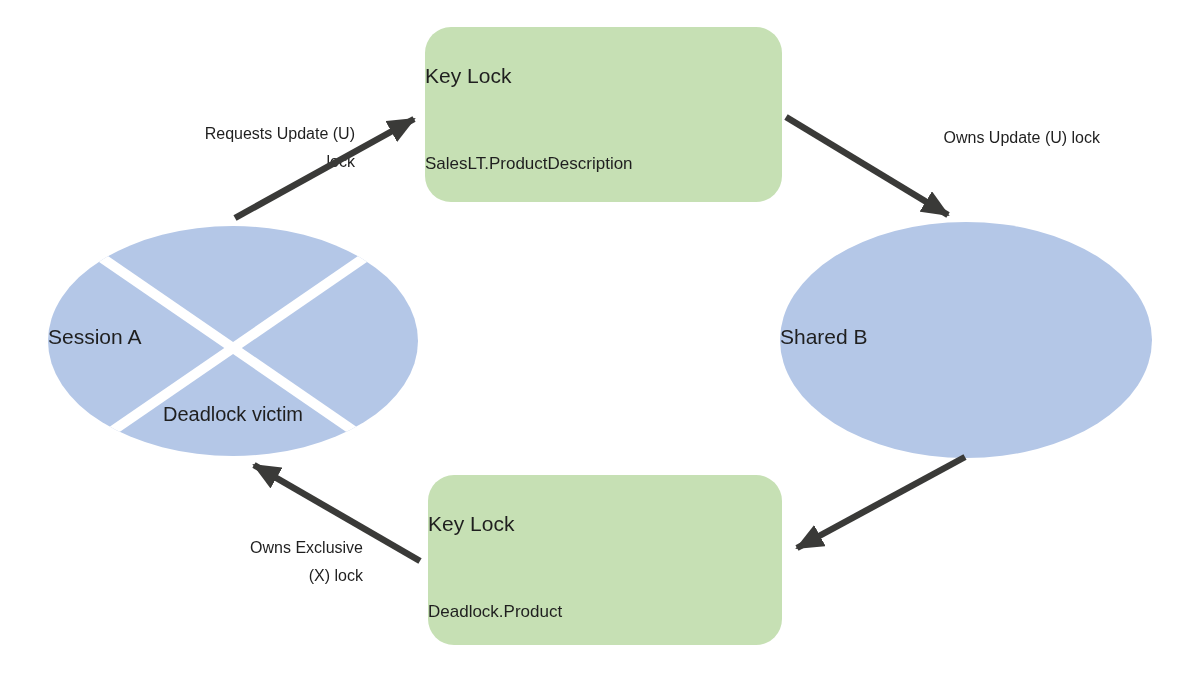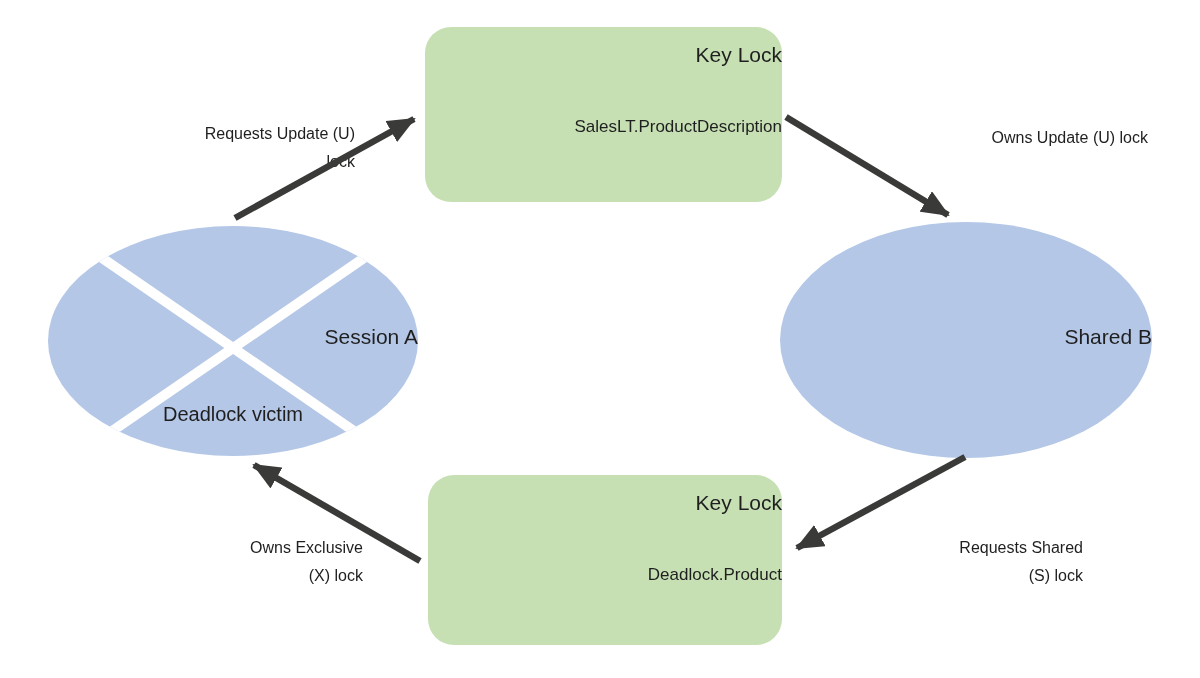--- a/index.html
+++ b/index.html
@@ -35,23 +35,23 @@
     fill: none;
   }
   .arrowhead { fill: var(--arrow); }
 
   .lock-box {
     position: absolute;
     background: var(--lock-fill);
     border-radius: 26px;
     display: flex;
     flex-direction: column;
-    align-items: flex-end;
-    padding-top: 15px;
-    gap: 46px;
+    align-items: flex-start;
+    padding-top: 36px;
+    gap: 62px;
     z-index: 1;
   }
   .lock-box.top { left: 425px; top: 27px; width: 357px; height: 175px; }
   .lock-box.bottom { left: 428px; top: 475px; width: 354px; height: 170px; }
   .lock-title { font-size: 21px; line-height: 26px; }
   .lock-resource { font-size: 17px; line-height: 26px; }
 
   .ellipse {
     position: absolute;
     border-radius: 50%;
@@ -70,25 +70,24 @@
     height: 10px;
     background: var(--cross);
     z-index: 2;
   }
   .cross-bar.a { transform: translate(-50%, -50%) rotate(34.5deg); }
   .cross-bar.b { transform: translate(-50%, -50%) rotate(-34.5deg); }
 
   .session-label {
     position: absolute;
     left: 0; right: 0;
-    text-align: right;
+    text-align: left;
     font-size: 21px;
     line-height: 26px;
     z-index: 4;
-    margin-left: 34px;
   }
   .ellipse.left .session-label { top: 98px; }
   .ellipse.right .session-label { top: 102px; }
   .victim-label {
     position: absolute;
     left: 0; right: 0;
     top: 173px;
     text-align: center;
     font-size: 20px;
     line-height: 30px;
@@ -97,21 +96,21 @@
 
   .edge-label {
     position: absolute;
     text-align: right;
     font-size: 16px;
     line-height: 28px;
     white-space: pre-line;
     z-index: 2;
   }
   .edge-label.e0 { left: 95px;  top: 120px; width: 260px; }
-  .edge-label.e1 { left: 868px; top: 124px; width: 280px; }
+  .edge-label.e1 { left: 820px; top: 124px; width: 280px; }
   .edge-label.e2 { left: 823px; top: 534px; width: 260px; }
   .edge-label.e3 { left: 103px; top: 534px; width: 260px; }
 </style>
 </head>
 <body>
 
 <div class="canvas">
 
   <svg class="arrows" viewBox="0 0 1200 678">
     <defs>
@@ -142,18 +141,16 @@
     <div class="victim-label">Deadlock victim</div>
   </div>
 
   <div class="ellipse right">
     <div class="session-label">Shared B</div>
   </div>
 
   <div class="edge-label e0">Requests Update (U)
 lock</div>
   <div class="edge-label e1">Owns Update (U) lock</div>
-  <div class="edge-label e2">Requests Shared
-(S) lock</div>
   <div class="edge-label e3">Owns Exclusive
 (X) lock</div>
 
 </div>
 
 </body></html>

